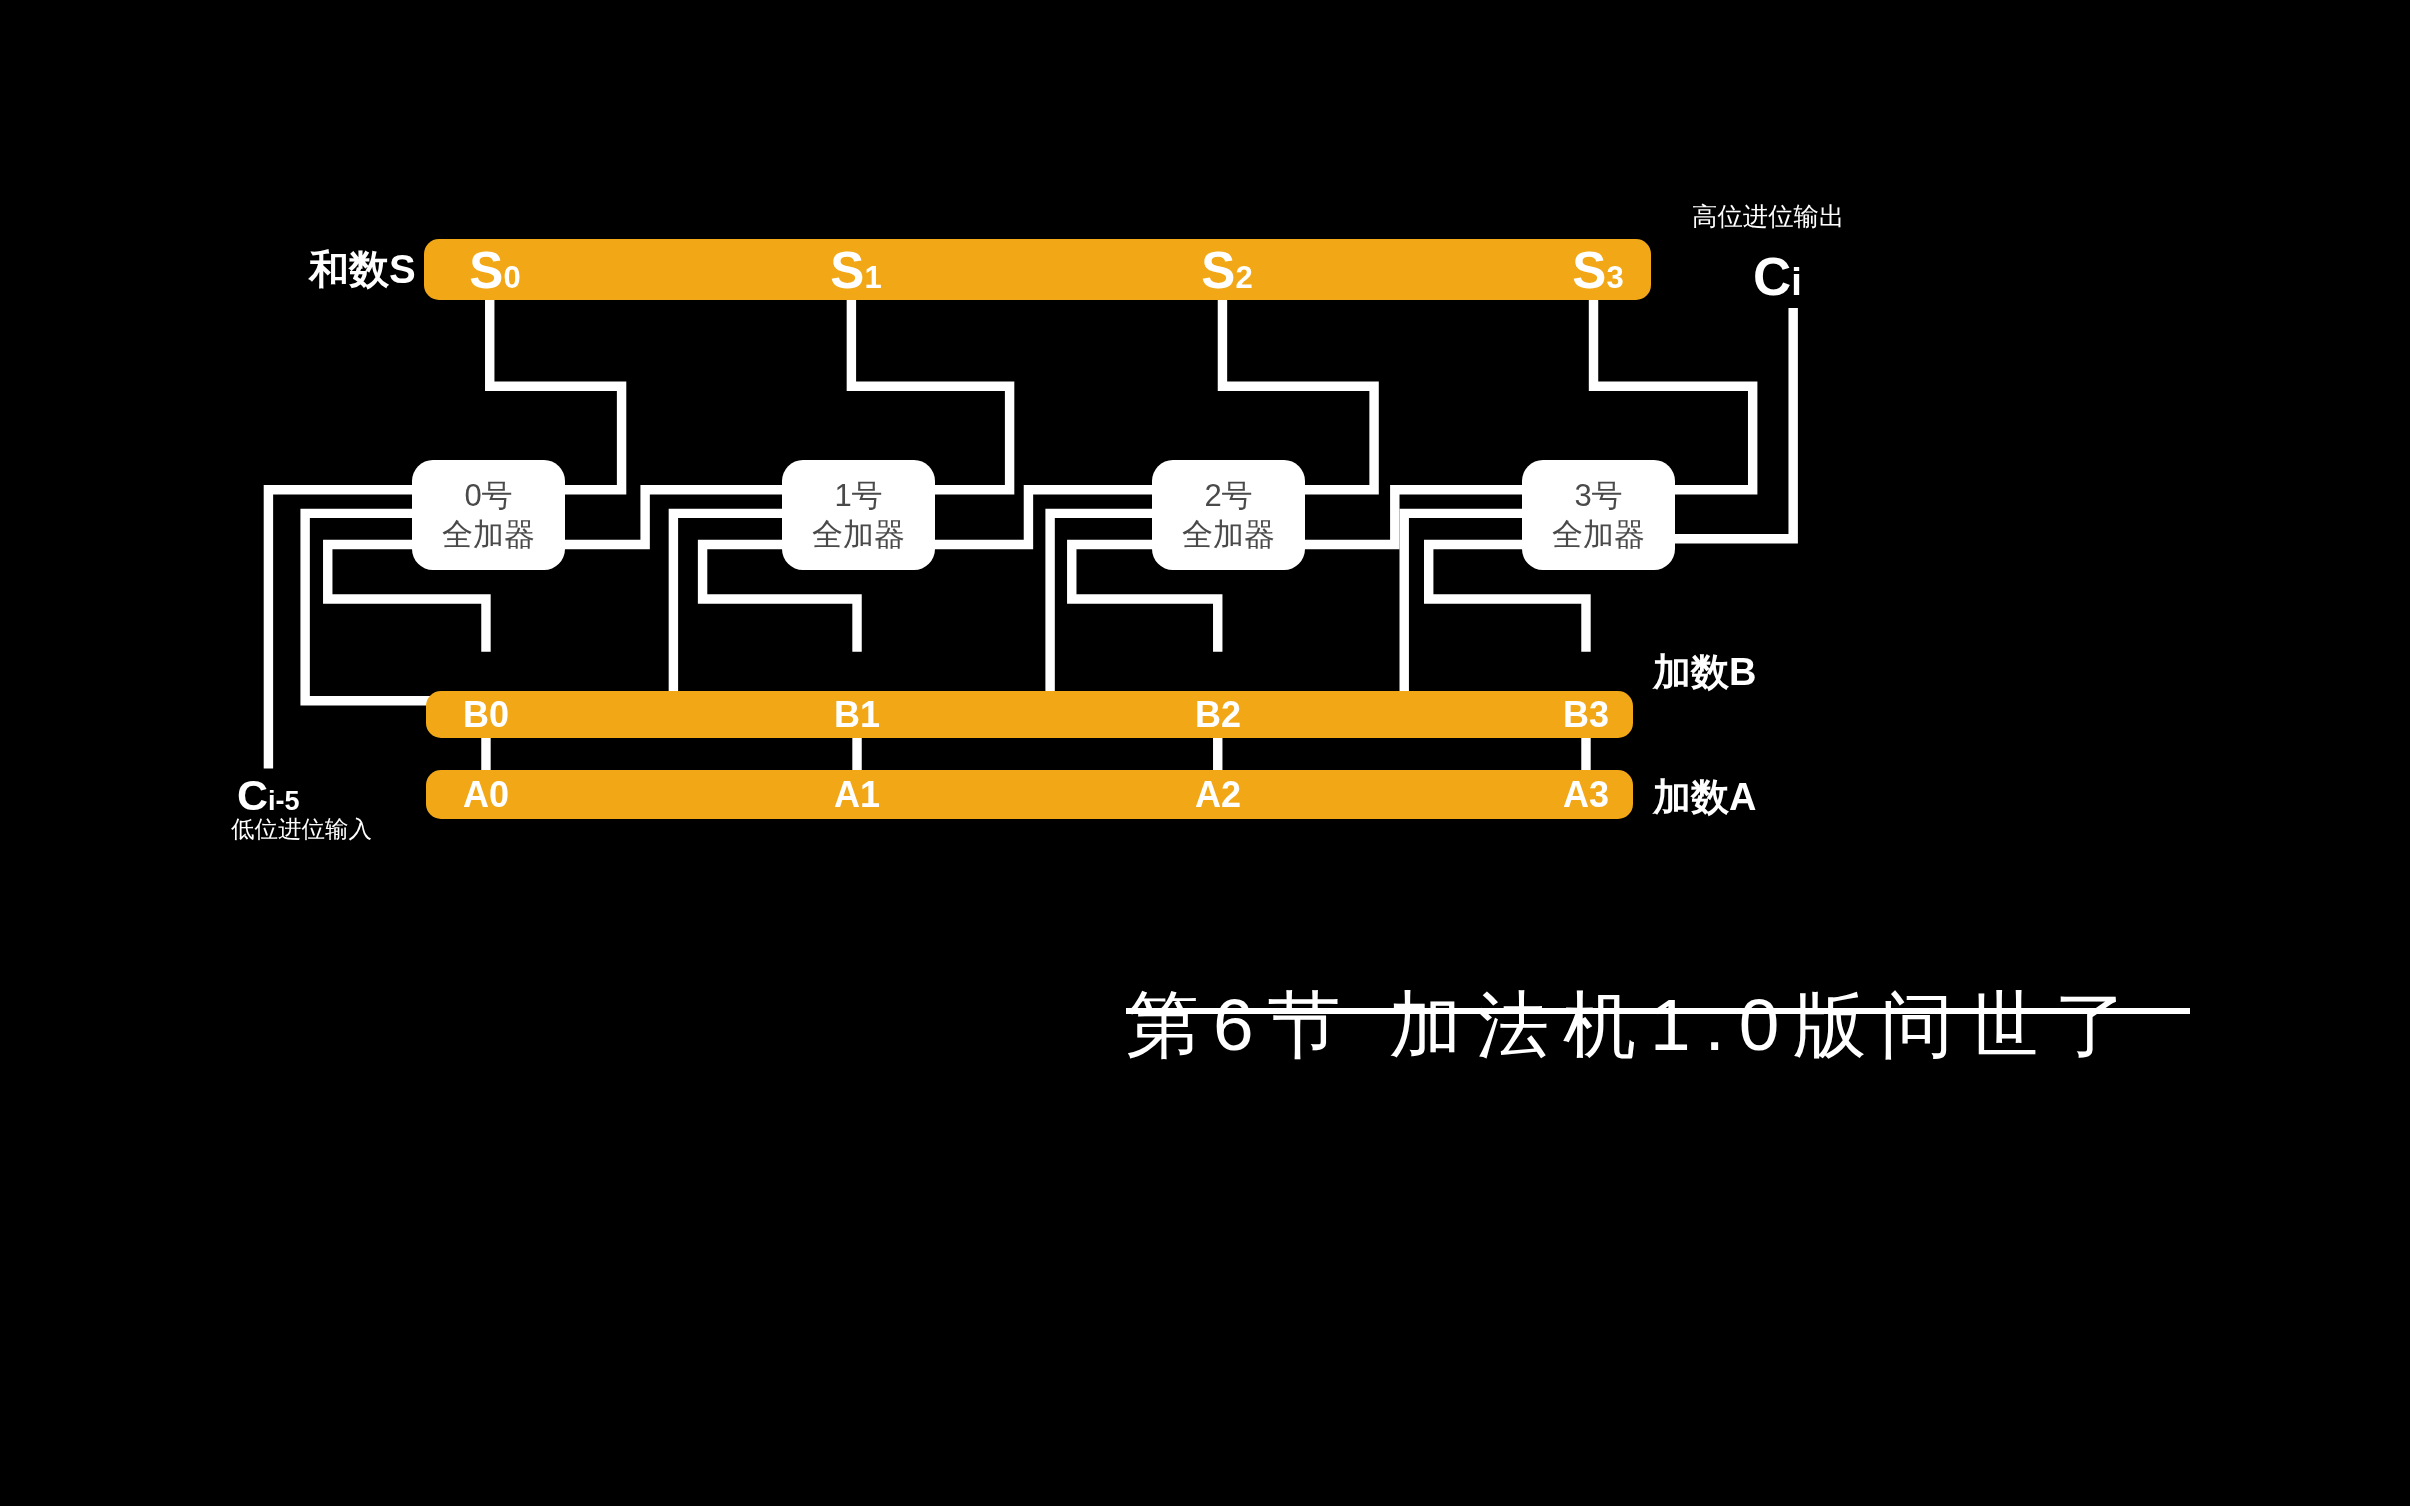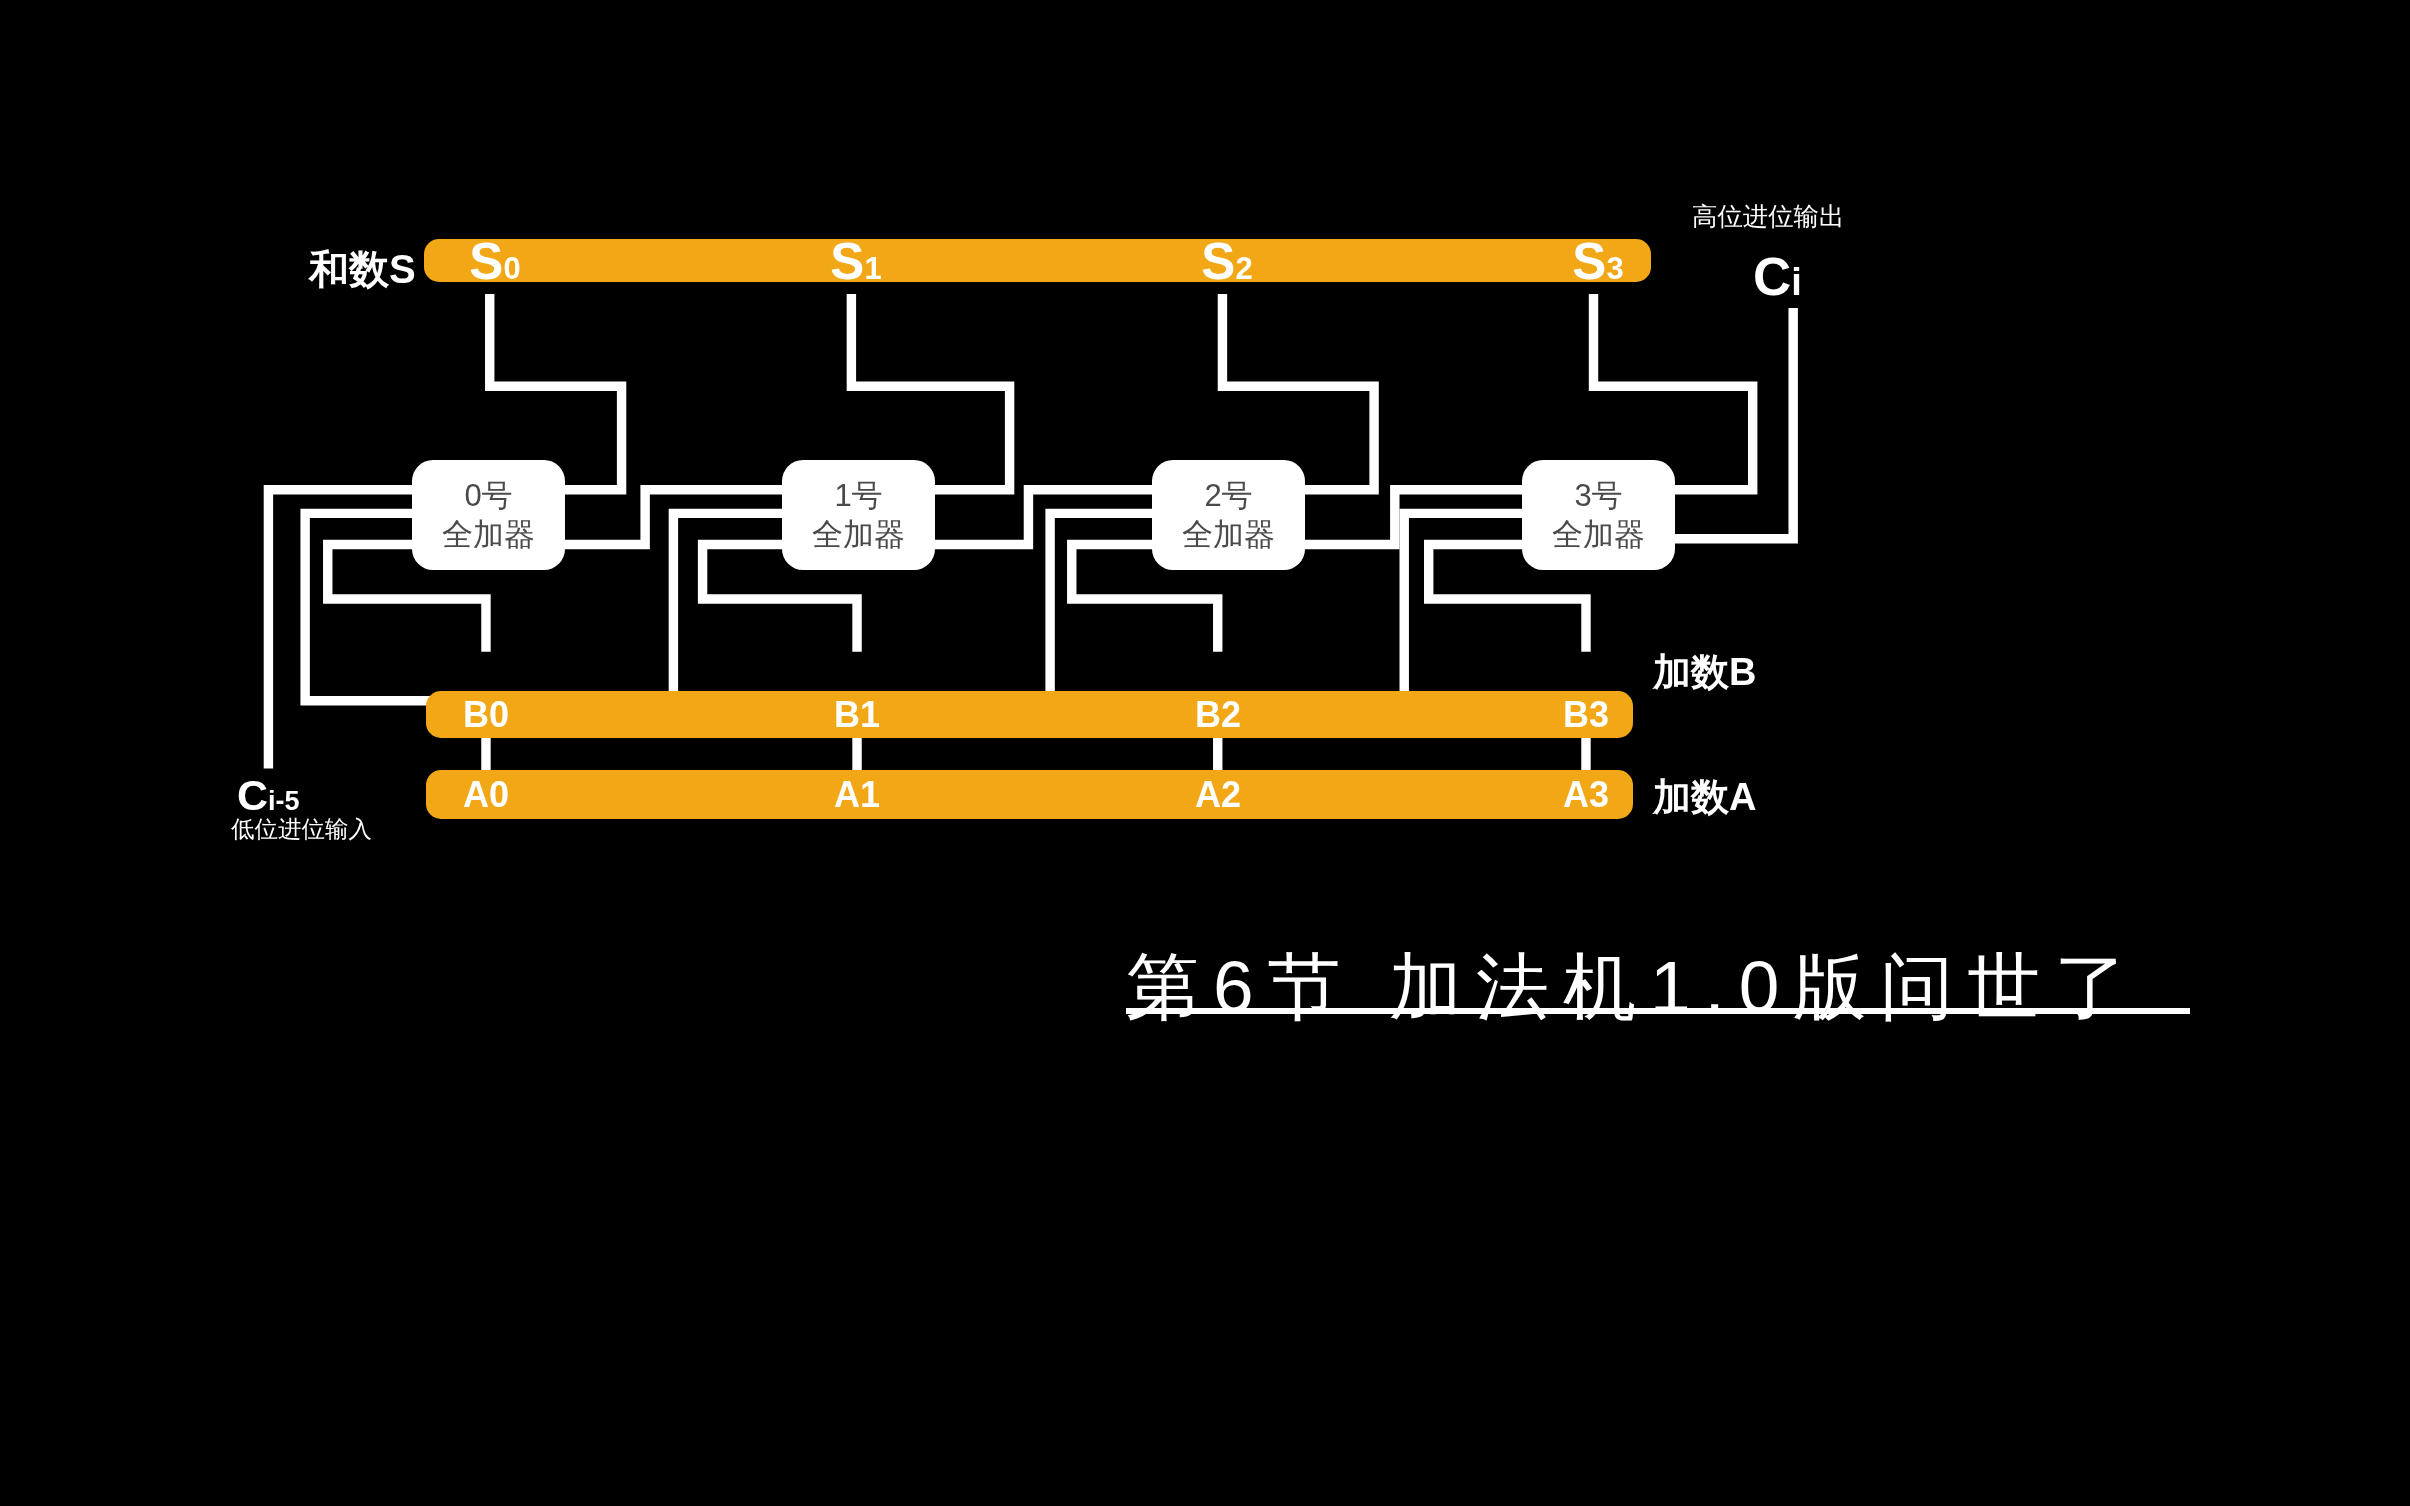--- a/index.html
+++ b/index.html
@@ -44,21 +44,21 @@
   .caption{
     position:absolute;z-index:2;color:#fff;font-weight:normal;
     font-size:25.4px;line-height:1;white-space:nowrap;
   }
   .cterm{position:absolute;z-index:2;color:#fff;font-weight:bold;line-height:1;white-space:nowrap;}
   #carry-out-label .base{font-size:53px;}
   #carry-out-label .sub{font-size:38px;}
   #carry-in-label .base{font-size:43px;}
   #carry-in-label .sub{font-size:27px;}
   #section-title{
-    position:absolute;z-index:2;left:1126px;top:950px;
+    position:absolute;z-index:2;left:1126px;top:988px;
     color:#fff;font-size:73px;letter-spacing:14px;
     line-height:1;white-space:nowrap;text-align:center;
   }
   #title-underline{
     position:absolute;z-index:2;left:1126px;top:1008px;
     width:1064px;height:5.6px;background:#fff;
   }
 </style>
 </head>
 <body>
@@ -78,21 +78,21 @@
       <polyline points="1227,545 1115,545 1115,744 1293,744 1293,823" fill="none" stroke="#FFFFFF" stroke-width="10"></polyline>
       <polyline points="1227,578 1138,578 1138,636 1293,636 1293,692" fill="none" stroke="#FFFFFF" stroke-width="10"></polyline>
       <polyline points="1381,578 1481,578 1481,520 1620,520" fill="none" stroke="#FFFFFF" stroke-width="10"></polyline>
       <polyline points="1774,520 1861,520 1861,410 1692,410 1692,312" fill="none" stroke="#FFFFFF" stroke-width="10"></polyline>
       <polyline points="1620,545 1491,545 1491,744 1684,744 1684,823" fill="none" stroke="#FFFFFF" stroke-width="10"></polyline>
       <polyline points="1620,578 1517,578 1517,636 1684,636 1684,692" fill="none" stroke="#FFFFFF" stroke-width="10"></polyline>
       <polyline points="1774,572 1904,572 1904,327" fill="none" stroke="#FFFFFF" stroke-width="10"></polyline>
       <polyline points="285,816 285,520 442,520" fill="none" stroke="#FFFFFF" stroke-width="10"></polyline>
     </svg>
 
-  <div class="bus" id="sum-bus" style="left:424px;top:239px;width:1227px;height:43px;">
+  <div class="bus" id="sum-bus" style="left:424px;top:239px;width:1227px;height:61px;">
       <span class="bit" style="left: 71px;"><span class="base">S</span><span class="sub">0</span></span>
       <span class="bit" style="left: 432px; text-align: right;"><span class="base">S</span><span class="sub">1</span></span>
       <span class="bit" style="left: 803px;"><span class="base">S</span><span class="sub">2</span></span>
       <span class="bit" style="left: 1174px;"><span class="base">S</span><span class="sub">3</span></span>
     </div>
   <div class="side-label" style="left:309px;top:249px;font-size:40px;">和数S</div>
 
   <div class="caption" style="left:1692px;top:204px;">高位进位输出</div>
   <div class="cterm" id="carry-out-label" style="left:1753px;top:250px;">
     <span class="base">C</span><span class="sub">i</span>

